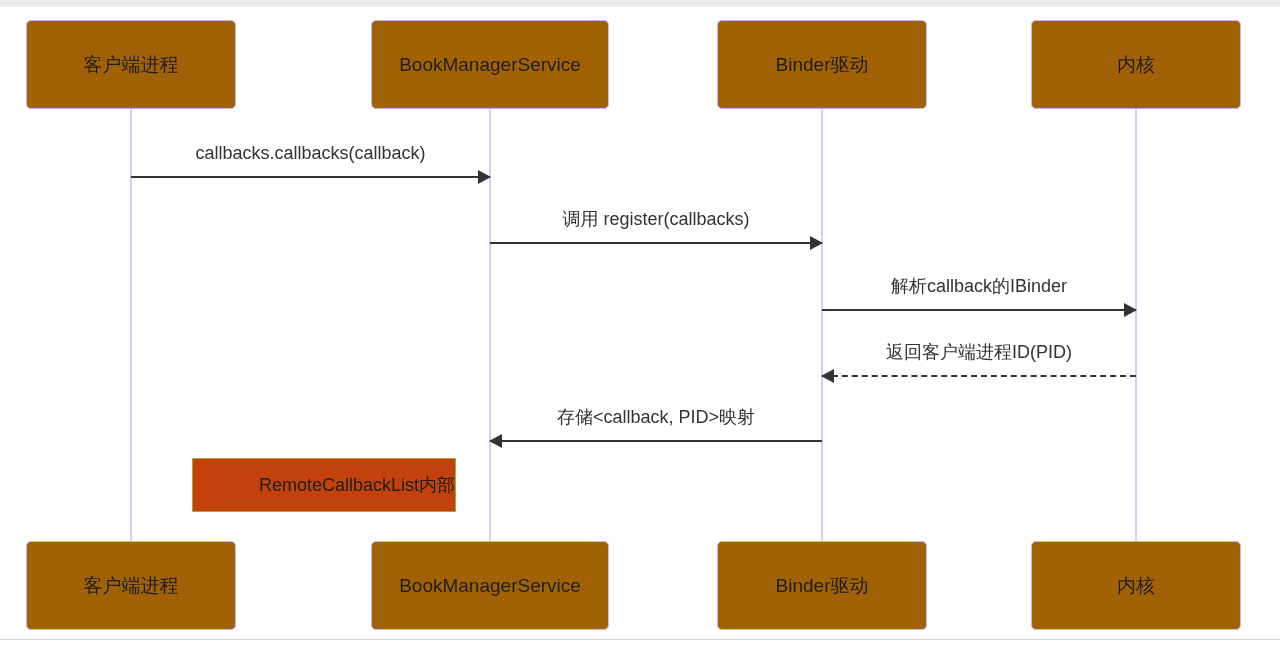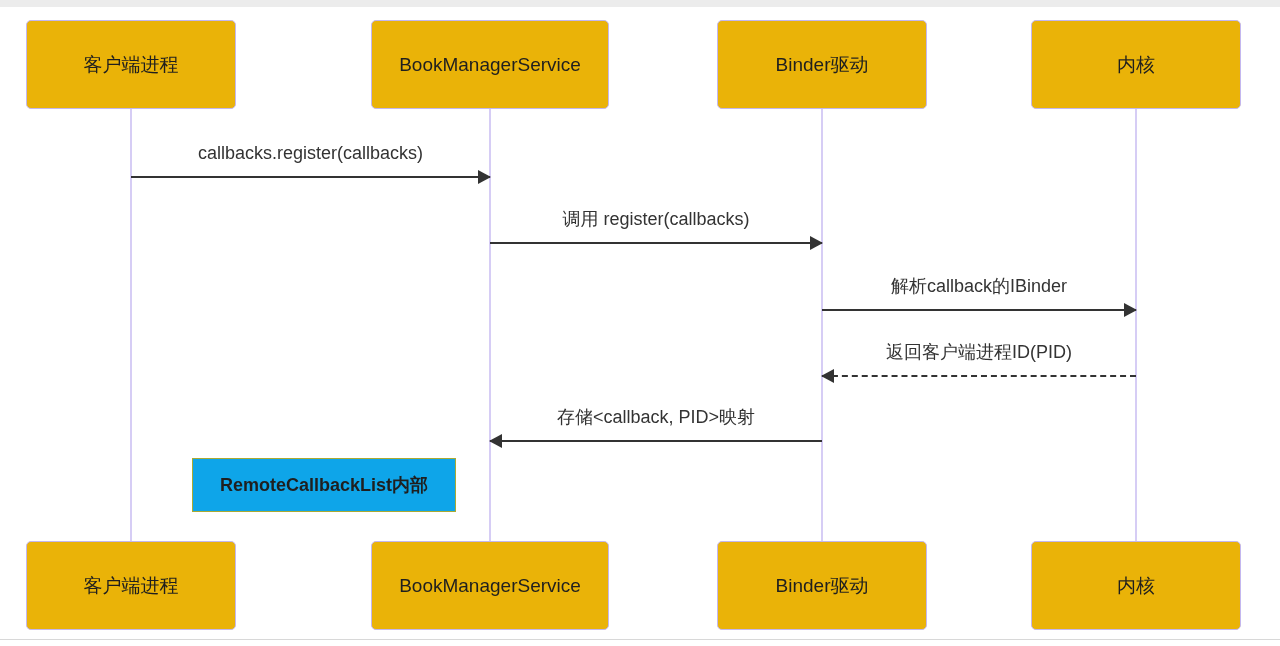--- a/index.html
+++ b/index.html
@@ -43,21 +43,21 @@
   .lifeline {
     position: absolute;
     width: 2px;
     background: #d6cdf5;
   }
 
   
   .actor-box {
     position: absolute;
     box-sizing: border-box;
-    background: #eab308;
+    background: #a16207;
     border: 1px solid #c3b7ef;
     border-radius: 5px;
     display: flex;
     align-items: center;
     justify-content: center;
   }
   .actor-label {
     font-size: 19px;
     color: #1f1f1f;
     line-height: 1;
@@ -103,26 +103,25 @@
     font-size: 18px;
     color: #333333;
     white-space: nowrap;
     line-height: 1;
   }
 
   
   .note-box {
     position: absolute;
     box-sizing: border-box;
-    background: #0ea5e9;
+    background: #c2410c;
     border: 1px solid #aaaa33;
     display: flex;
     align-items: center;
-    justify-content: center;
-    font-weight: bold;
+    justify-content: flex-end;
   }
   .note-text {
     font-size: 18px;
     color: #1f1f1f;
     white-space: nowrap;
     line-height: 1;
   }
 </style>
 </head>
 <body>
@@ -156,21 +155,21 @@
     <span class="actor-label">BookManagerService</span>
   </div>
   <div class="actor-box" style="left:717px; top:541px; width:210px; height:89px;">
     <span class="actor-label">Binder驱动</span>
   </div>
   <div class="actor-box" style="left:1031px; top:541px; width:210px; height:89px;">
     <span class="actor-label">内核</span>
   </div>
 
   <div class="msg" style="left:131px; top:176px; width:359px;">
-    <div class="msg-text">callbacks.register(callbacks)</div>
+    <div class="msg-text">callbacks.callbacks(callback)</div>
     <div class="msg-line"></div>
     <div class="msg-head right"></div>
   </div>
 
   <div class="msg" style="left:490px; top:242px; width:332px;">
     <div class="msg-text">调用 register(callbacks)</div>
     <div class="msg-line"></div>
     <div class="msg-head right"></div>
   </div>
 

